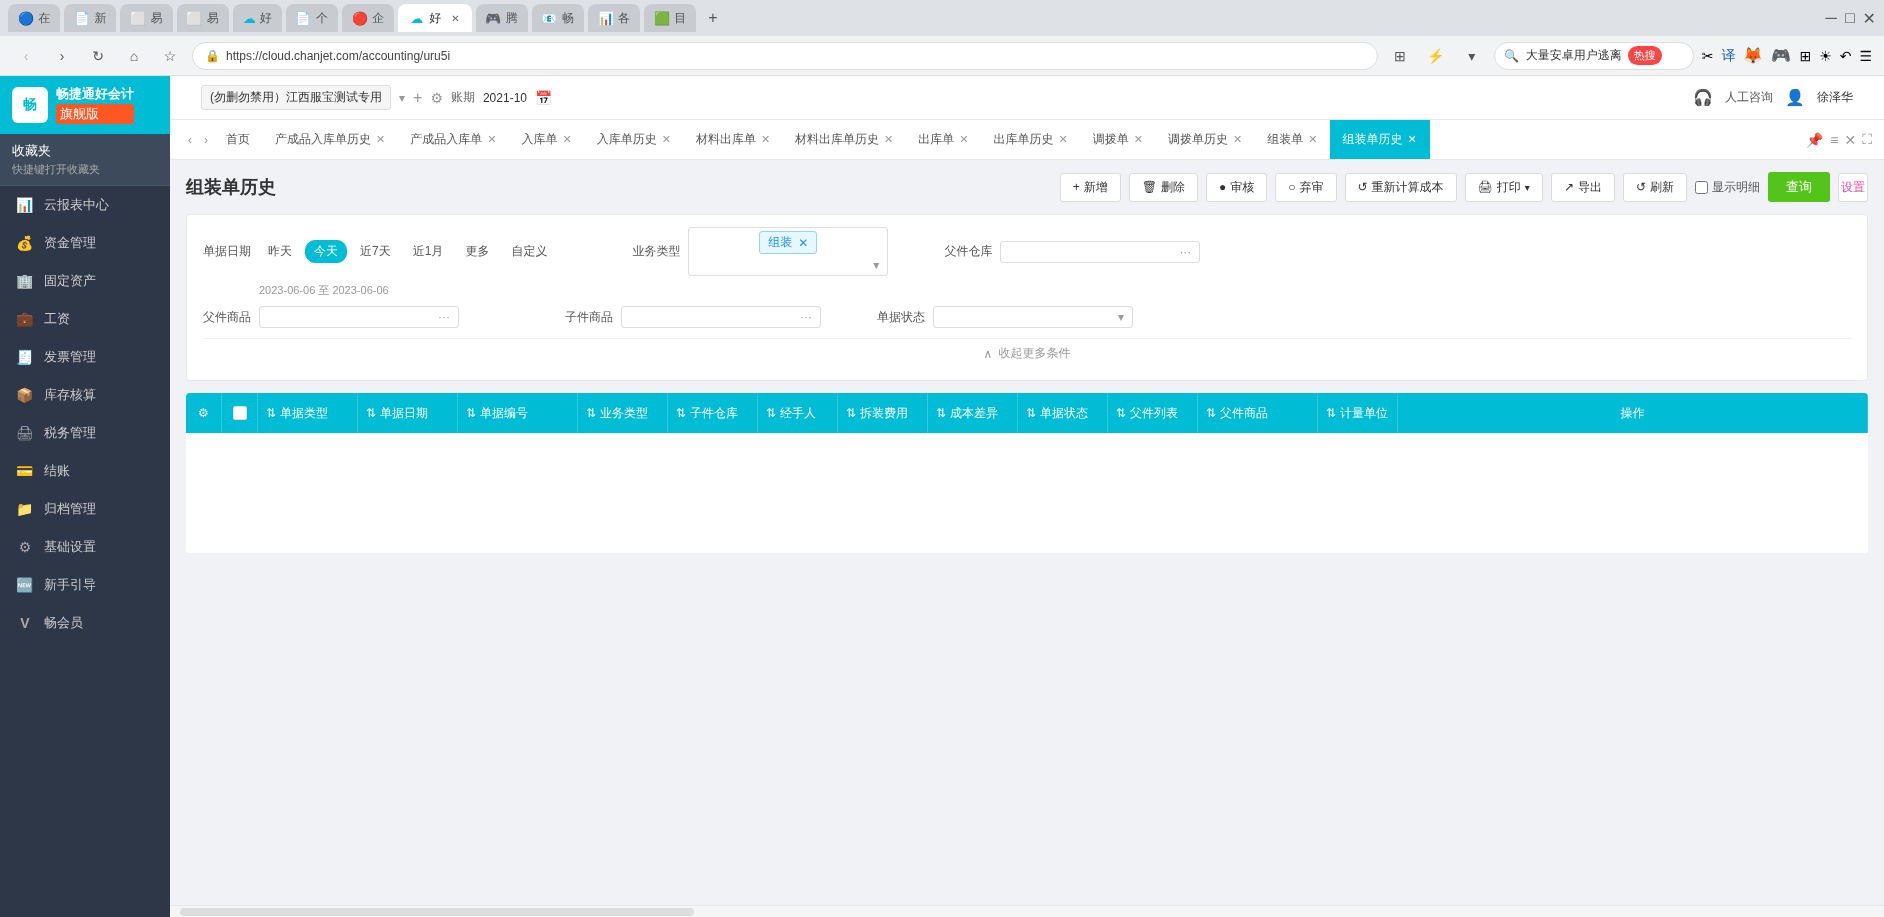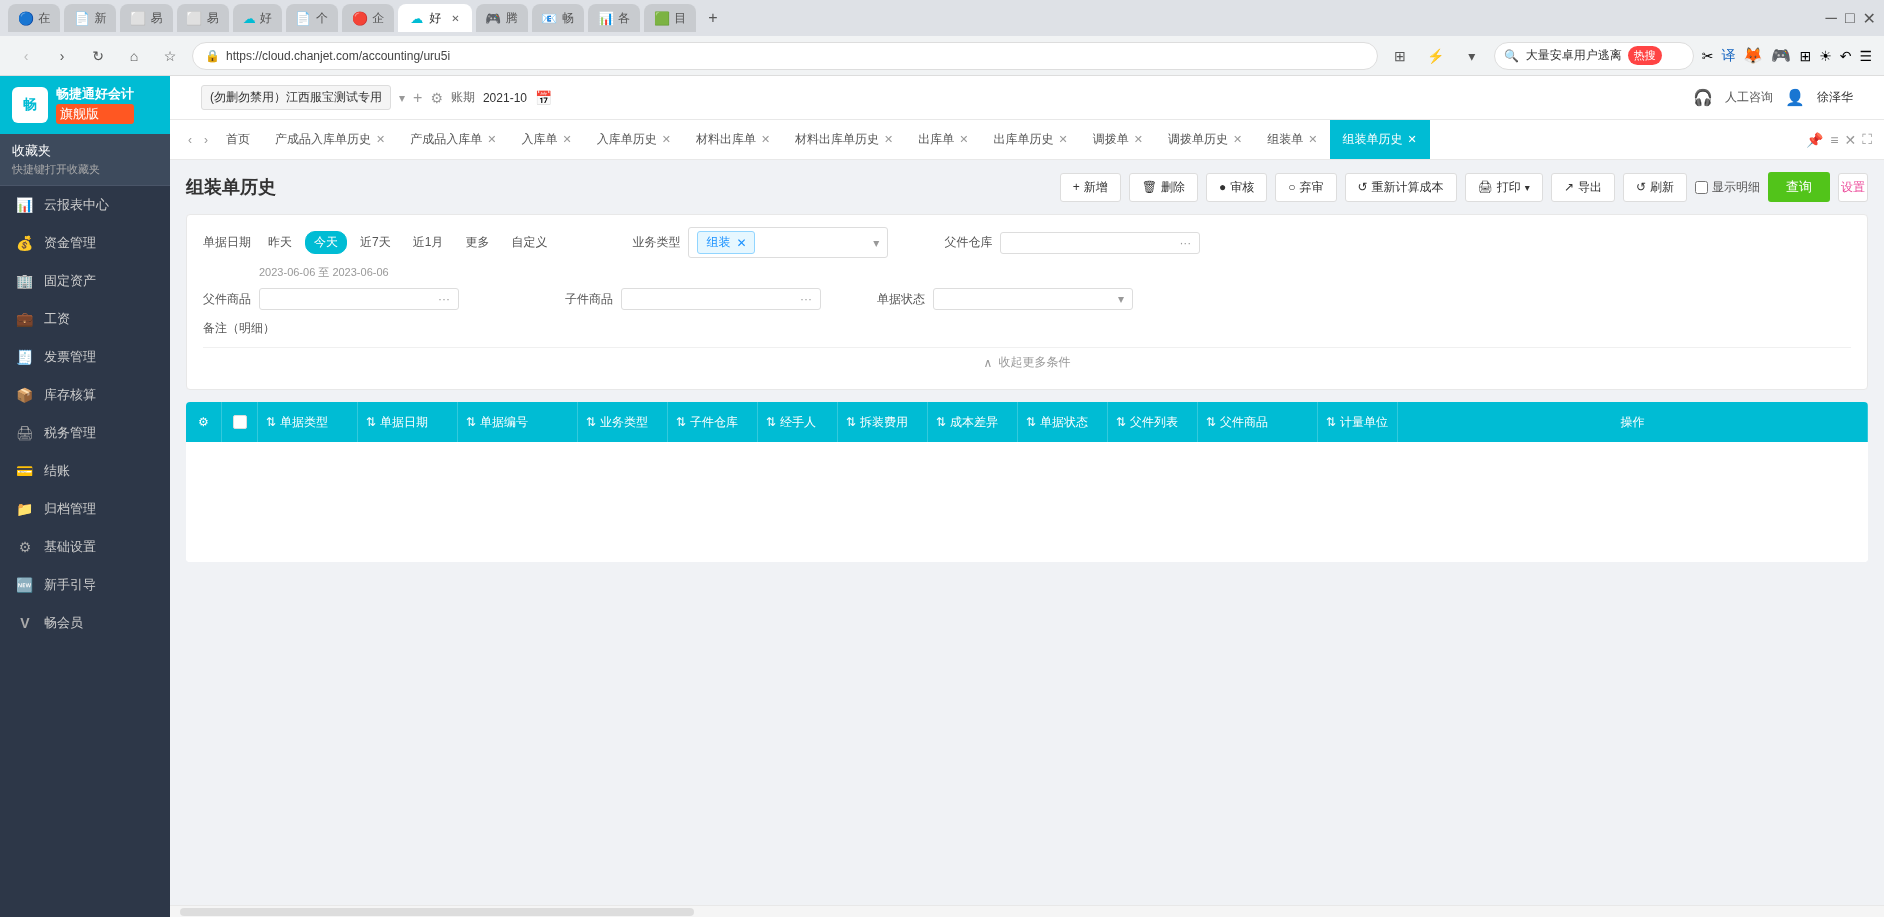--- a/index.html
+++ b/index.html
@@ -409,21 +409,21 @@
               <span class="date-shortcut active">今天</span>
               <span class="date-shortcut">近7天</span>
               <span class="date-shortcut">近1月</span>
               <span class="date-shortcut">更多</span>
               <span class="date-shortcut">自定义</span>
             </div>
           </div>
 
           <div class="filter-item" style="margin-left:60px;">
             <span class="filter-label">业务类型</span>
-            <div style="display:flex;align-items:center;gap:4px;border:1px solid #ddd;border-radius:3px;padding:3px 8px;min-width:200px;background:#fff;">
+            <div style="display:flex;align-items:center;gap:4px;border:1px solid #ddd;border-radius:3px;padding:3px 8px;min-width:200px;background:#fff;flex-direction:column;">
               <span class="filter-tag">
                 <span>组装</span>
                 <span class="tag-close">✕</span>
               </span>
               <span style="margin-left:auto;color:#999;font-size:12px;">▾</span>
             </div>
           </div>
 
           <div class="filter-item" style="margin-left:40px;">
             <span class="filter-label">父件仓库</span>
@@ -458,26 +458,20 @@
 
           <div class="filter-item" style="margin-left:40px;">
             <span class="filter-label">单据状态</span>
             <div style="display:flex;align-items:center;gap:4px;border:1px solid #ddd;border-radius:3px;padding:3px 8px;min-width:200px;background:#fff;">
               <span style="flex:1;"></span>
               <span style="color:#999;font-size:12px;">▾</span>
             </div>
           </div>
         </div>
 
-        <div class="filter-row">
-
-          <div class="filter-item">
-            <span class="filter-label">备注（明细）</span>
-          </div>
-        </div>
 
         <div class="collapse-btn">
           <span style="font-size:12px;">∧</span>
           <span>收起更多条件</span>
         </div>
       </div>
 
       <div class="data-table">
         <div class="table-header">
           <div class="th-cell th-settings" style="width:36px;">

